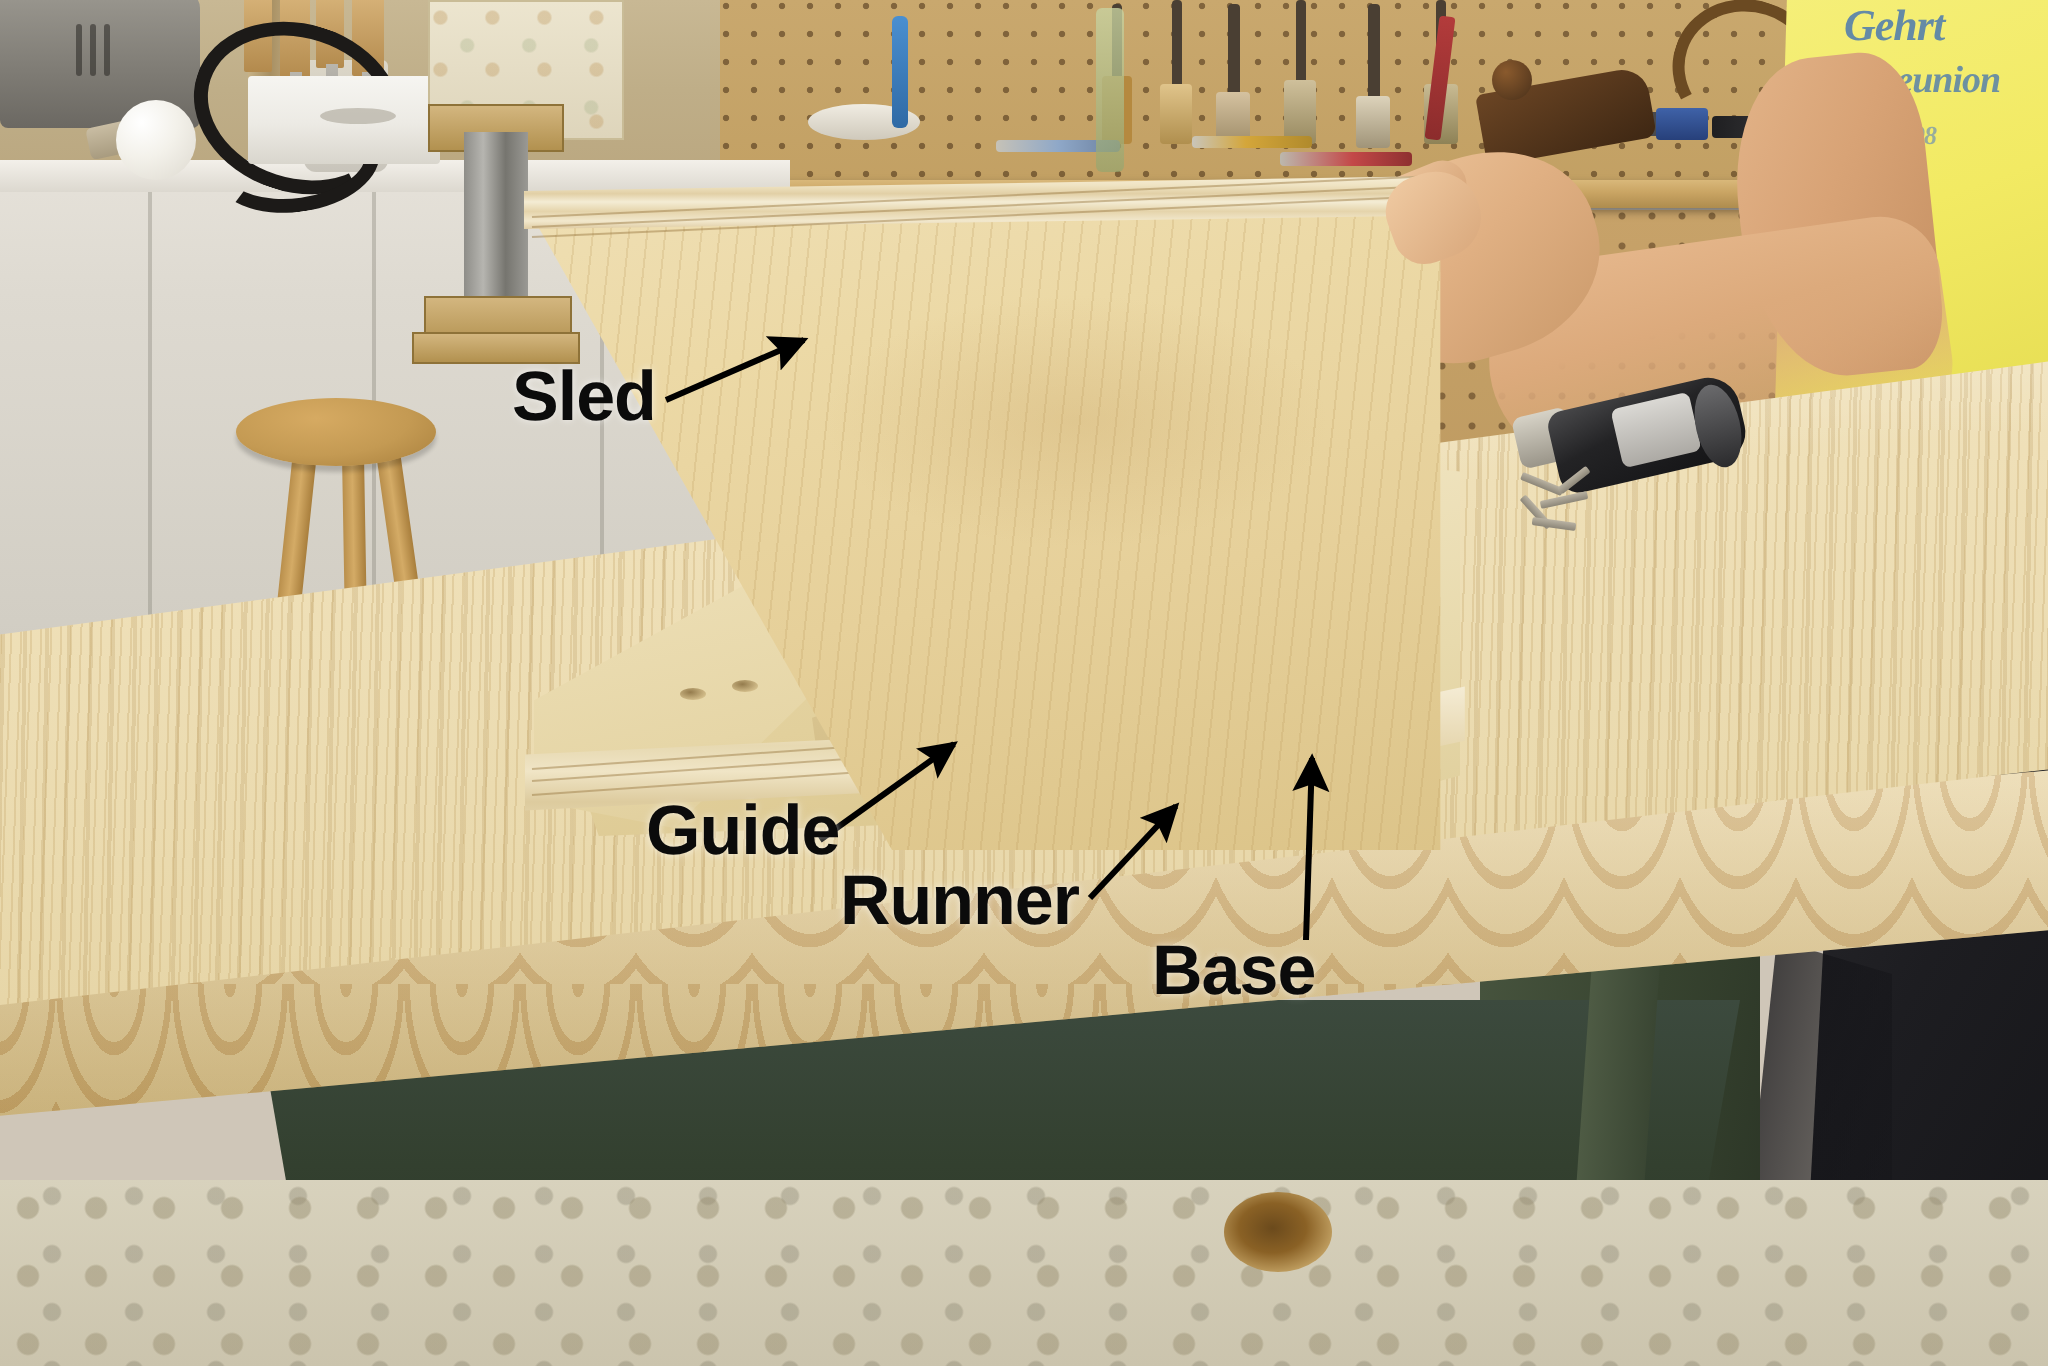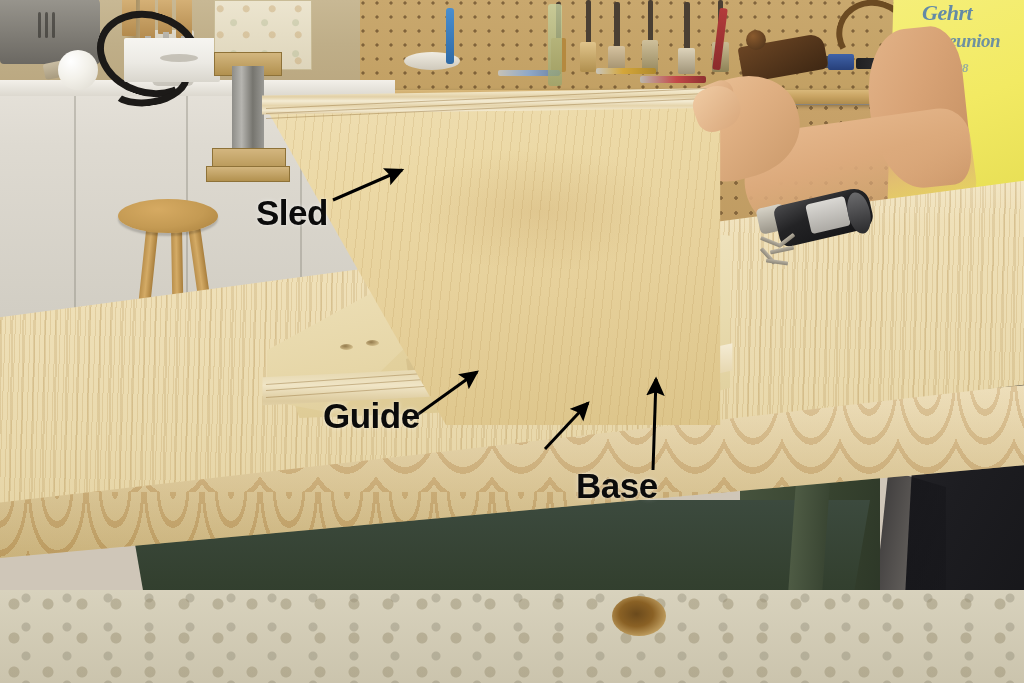--- a/index.html
+++ b/index.html
@@ -386,21 +386,21 @@
   }
 
   
   .callout-label{
     color:#0b0b0b;font-weight:bold;
     font-family:"Liberation Sans", sans-serif;
     letter-spacing:-0.5px;
     text-shadow:0 0 3px rgba(255,255,255,.45), 0 0 6px rgba(255,255,255,.3);
     white-space:nowrap;
   }
-  #label-sled{left:256px;top:193px;font-size:35px;}
+  #label-sled{left:256px;top:179px;font-size:35px;}
   #label-base{left:323px;top:396px;font-size:35px;}
   #label-runner{left:420px;top:431px;font-size:35px;}
   #label-guide{left:576px;top:466px;font-size:35px;}
   #arrows{left:0;top:0;width:1024px;height:683px;pointer-events:none;}
 </style>
 </head>
 <body>
 
 <div id="scene">
 
@@ -563,15 +563,16 @@
     <g stroke="#000" stroke-width="3" fill="none" marker-end="url(#ah)">
       <line x1="333" y1="200" x2="402" y2="170"></line>
       <line x1="410" y1="420" x2="477" y2="372"></line>
       <line x1="545" y1="449" x2="588" y2="403"></line>
       <line x1="653" y1="470" x2="656" y2="379"></line>
     </g>
   </svg>
 
   <div class="abs callout-label" id="label-sled">Sled</div>
   <div class="abs callout-label" id="label-base">Guide</div>
+  <div class="abs callout-label" id="label-runner">Runner</div>
   <div class="abs callout-label" id="label-guide">Base</div>
 
 </div>
 
 </body></html>

